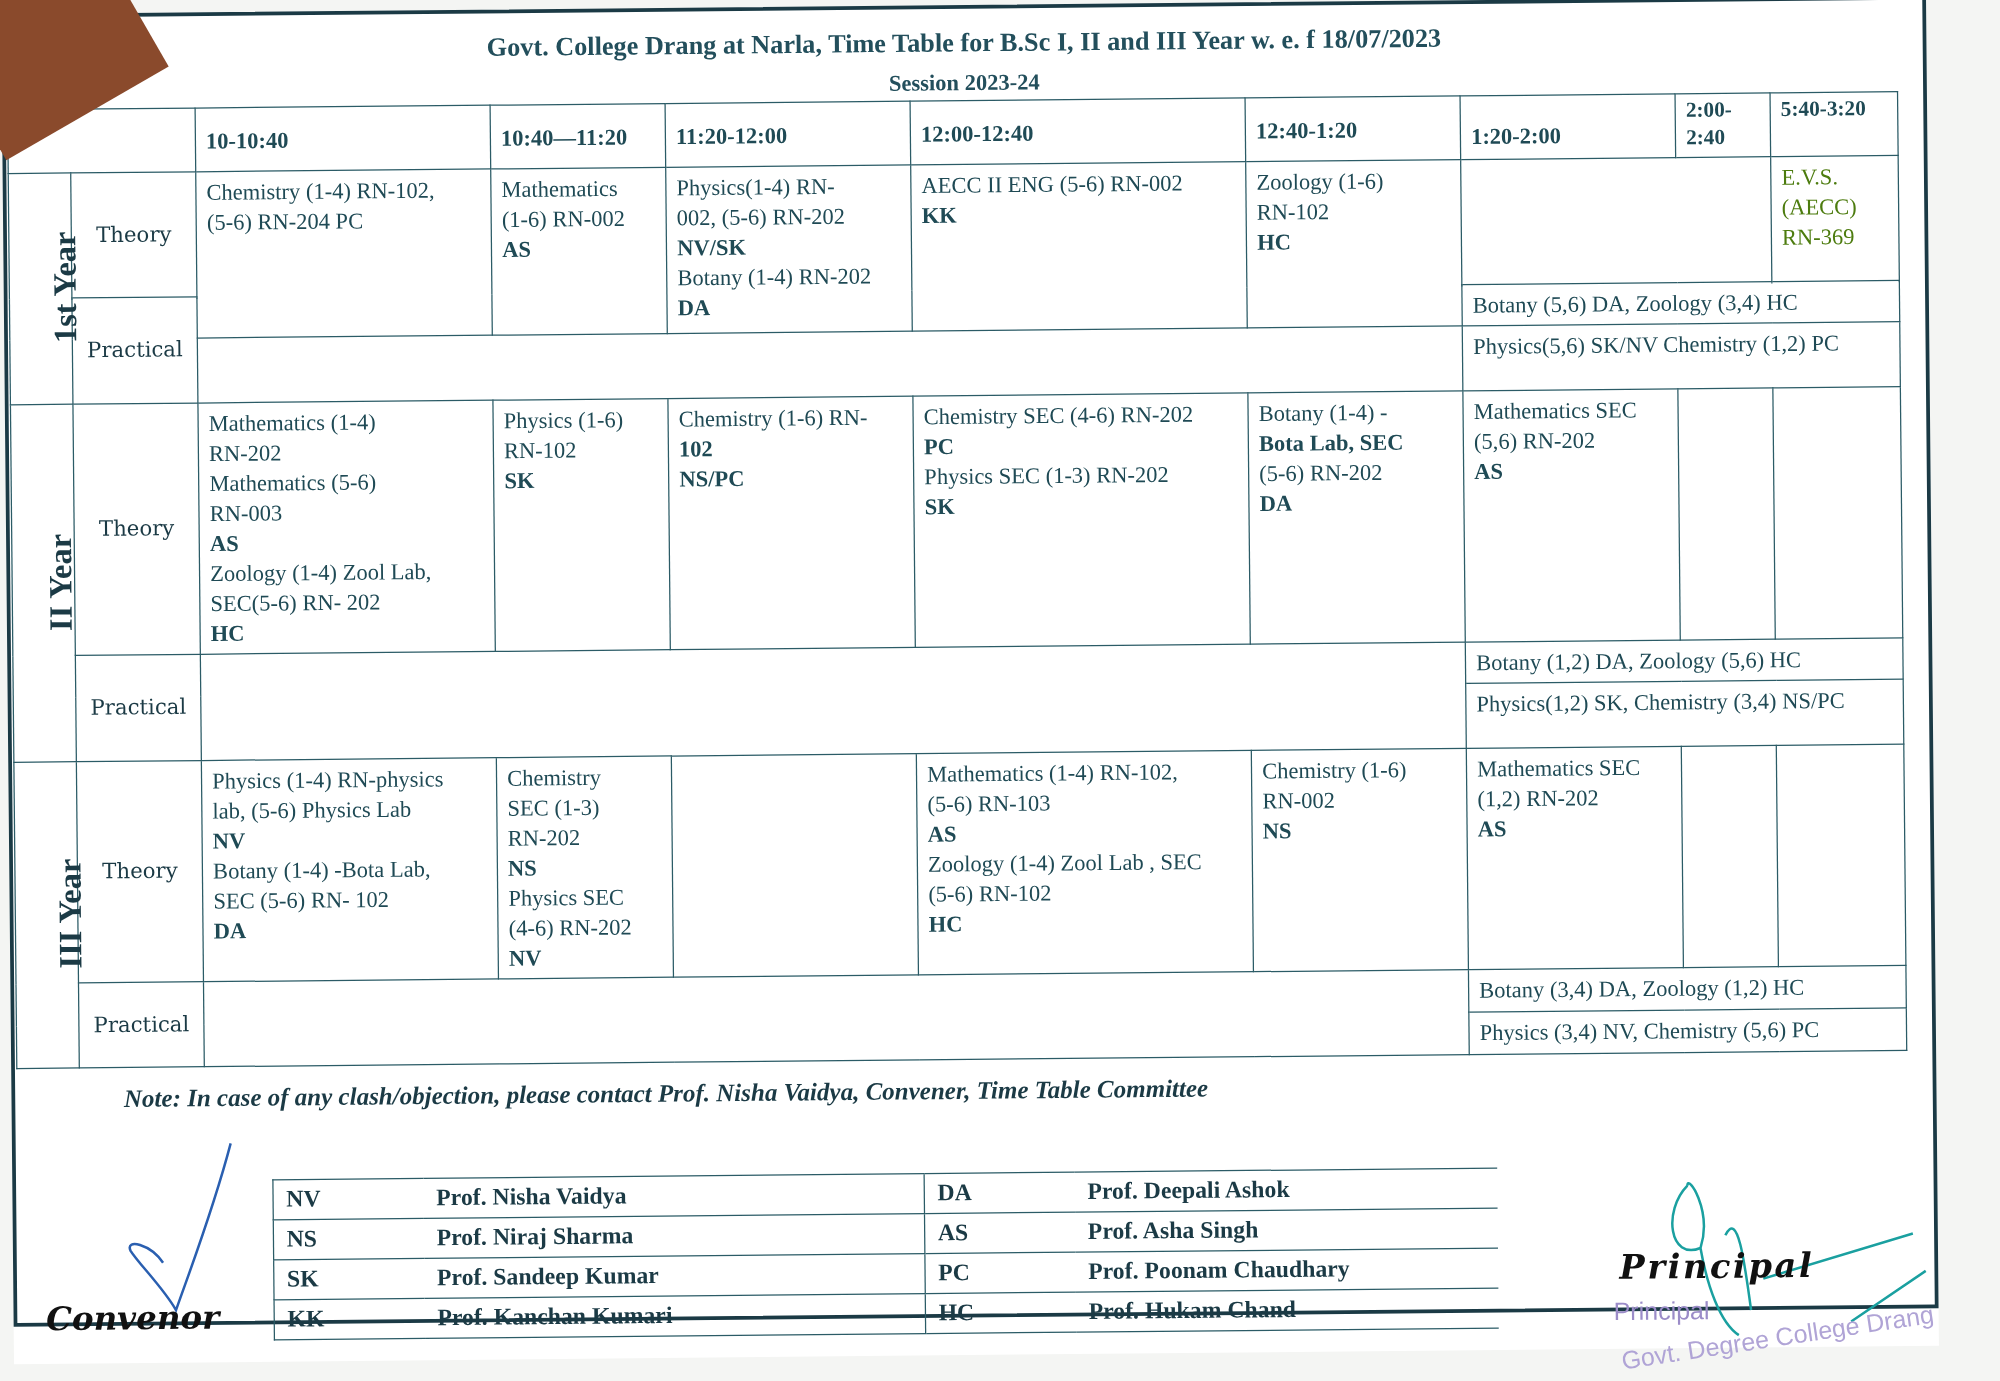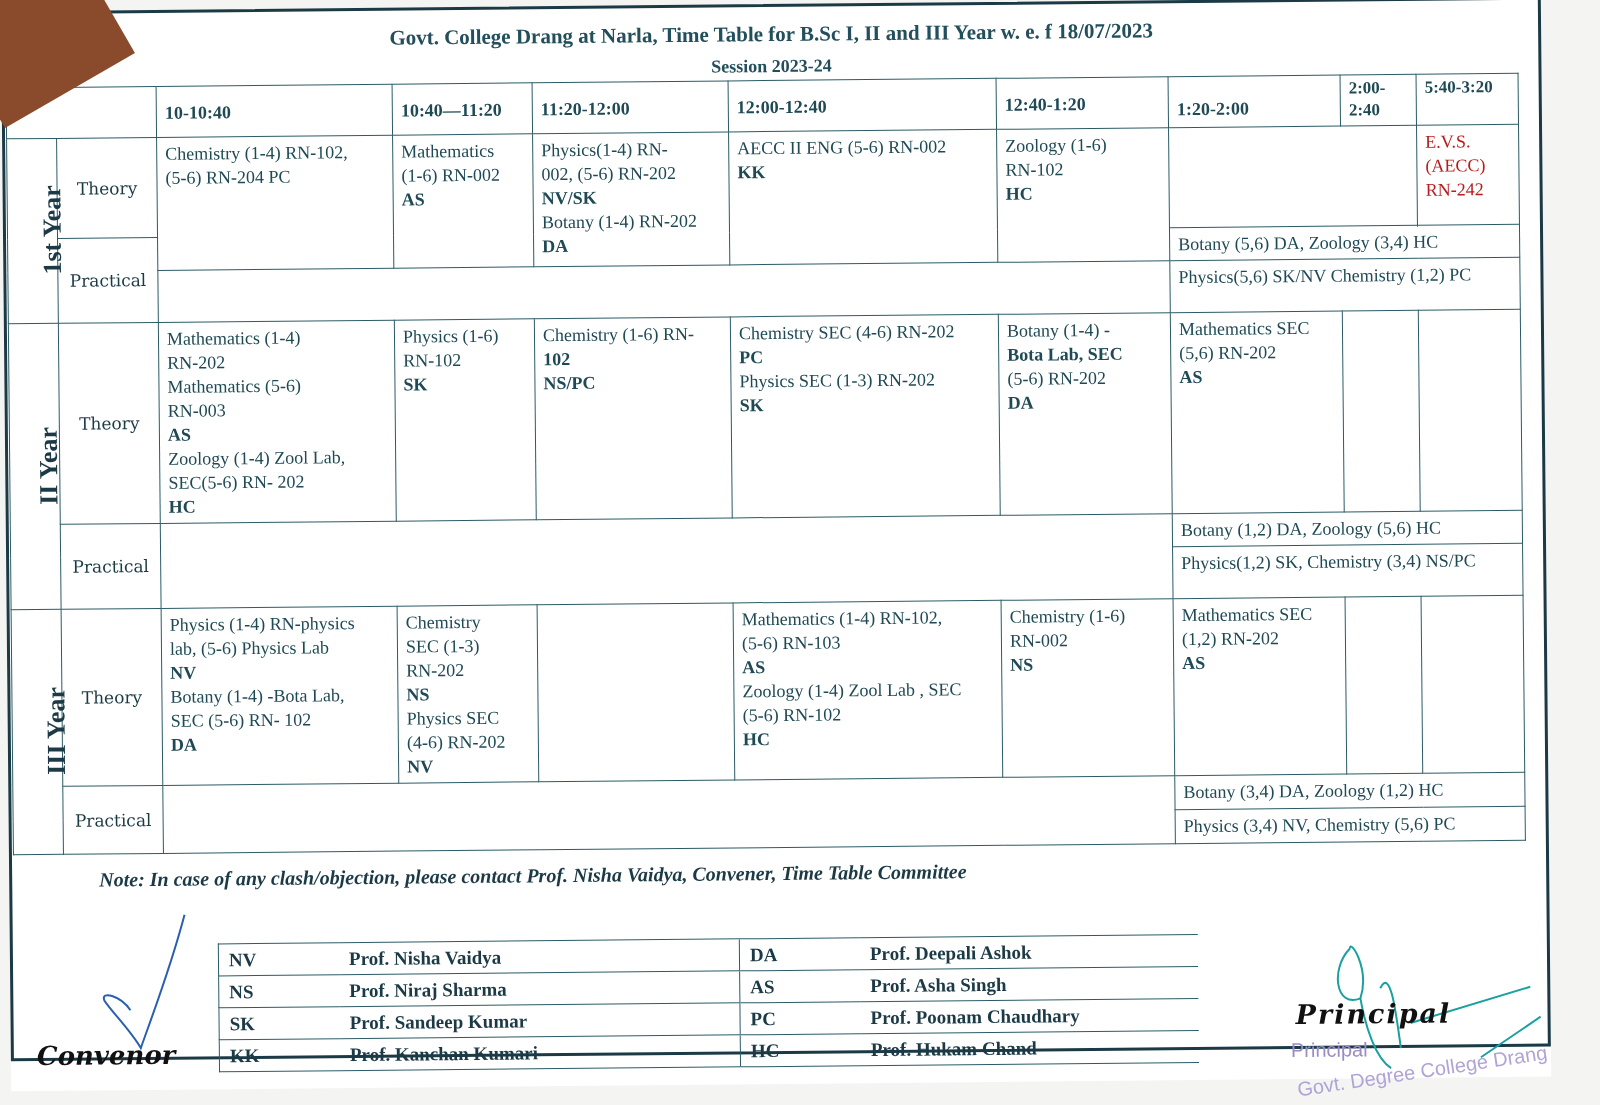--- a/index.html
+++ b/index.html
@@ -45,21 +45,21 @@
   }
   table.tt th { font-weight:bold; font-size:18px; padding-top:14px; }
   table.tt th.small { font-size:17px; line-height:22px; padding-top:2px;margin-top:29px; }
   .year-cell { text-align:center !important; vertical-align:middle !important; padding:0 !important; }
   .year-label {
     display:inline-block; transform:rotate(-90deg); white-space:nowrap;
     font-size:26px; font-weight:bold; color:#1b3a45;
   }
   .type-cell { vertical-align:middle !important; text-align:center !important; font-weight:bold; font-family:"DejaVu Serif", serif; font-size:17px !important; color:#1b3a45; }
   .b { font-weight:bold; }
-  .evs { color:#b91c1c; }
+  .evs { color:#4d7c0f; }
   .note {
     position:absolute; left:90px; top:858px; font-style:italic; font-weight:bold;
     font-size:20px; color:#1b3a45;
   }
   table.staff {
     position:absolute; left:208px; top:934px; width:980px; border-collapse:collapse;
   }
   table.staff td {
     border-top:1.6px solid #2b5b66; border-bottom:1.6px solid #2b5b66;
     font-size:19px; font-weight:bold; padding:3px 10px; height:25px; color:#1b3a45;
@@ -143,21 +143,21 @@
           </td>
       <td rowspan="3">
             <div>Zoology (1-6)</div>
             <div>RN-102</div>
             <div class="b">HC</div>
           </td>
       <td colspan="2" rowspan="2"></td>
       <td rowspan="2" class="evs">
             <div>E.V.S.</div>
             <div>(AECC)</div>
-            <div>RN-242</div>
+            <div>RN-369</div>
           </td>
     </tr>
     <tr style="height:0"></tr>
     <tr style="height:28px">
       <td rowspan="2" class="type-cell">Practical</td>
       <td colspan="3">Botany (5,6) DA, Zoology (3,4) HC</td>
     </tr>
     <tr style="height:52px">
       <td colspan="5"></td>
       <td colspan="3">Physics(5,6) SK/NV Chemistry (1,2) PC</td>

